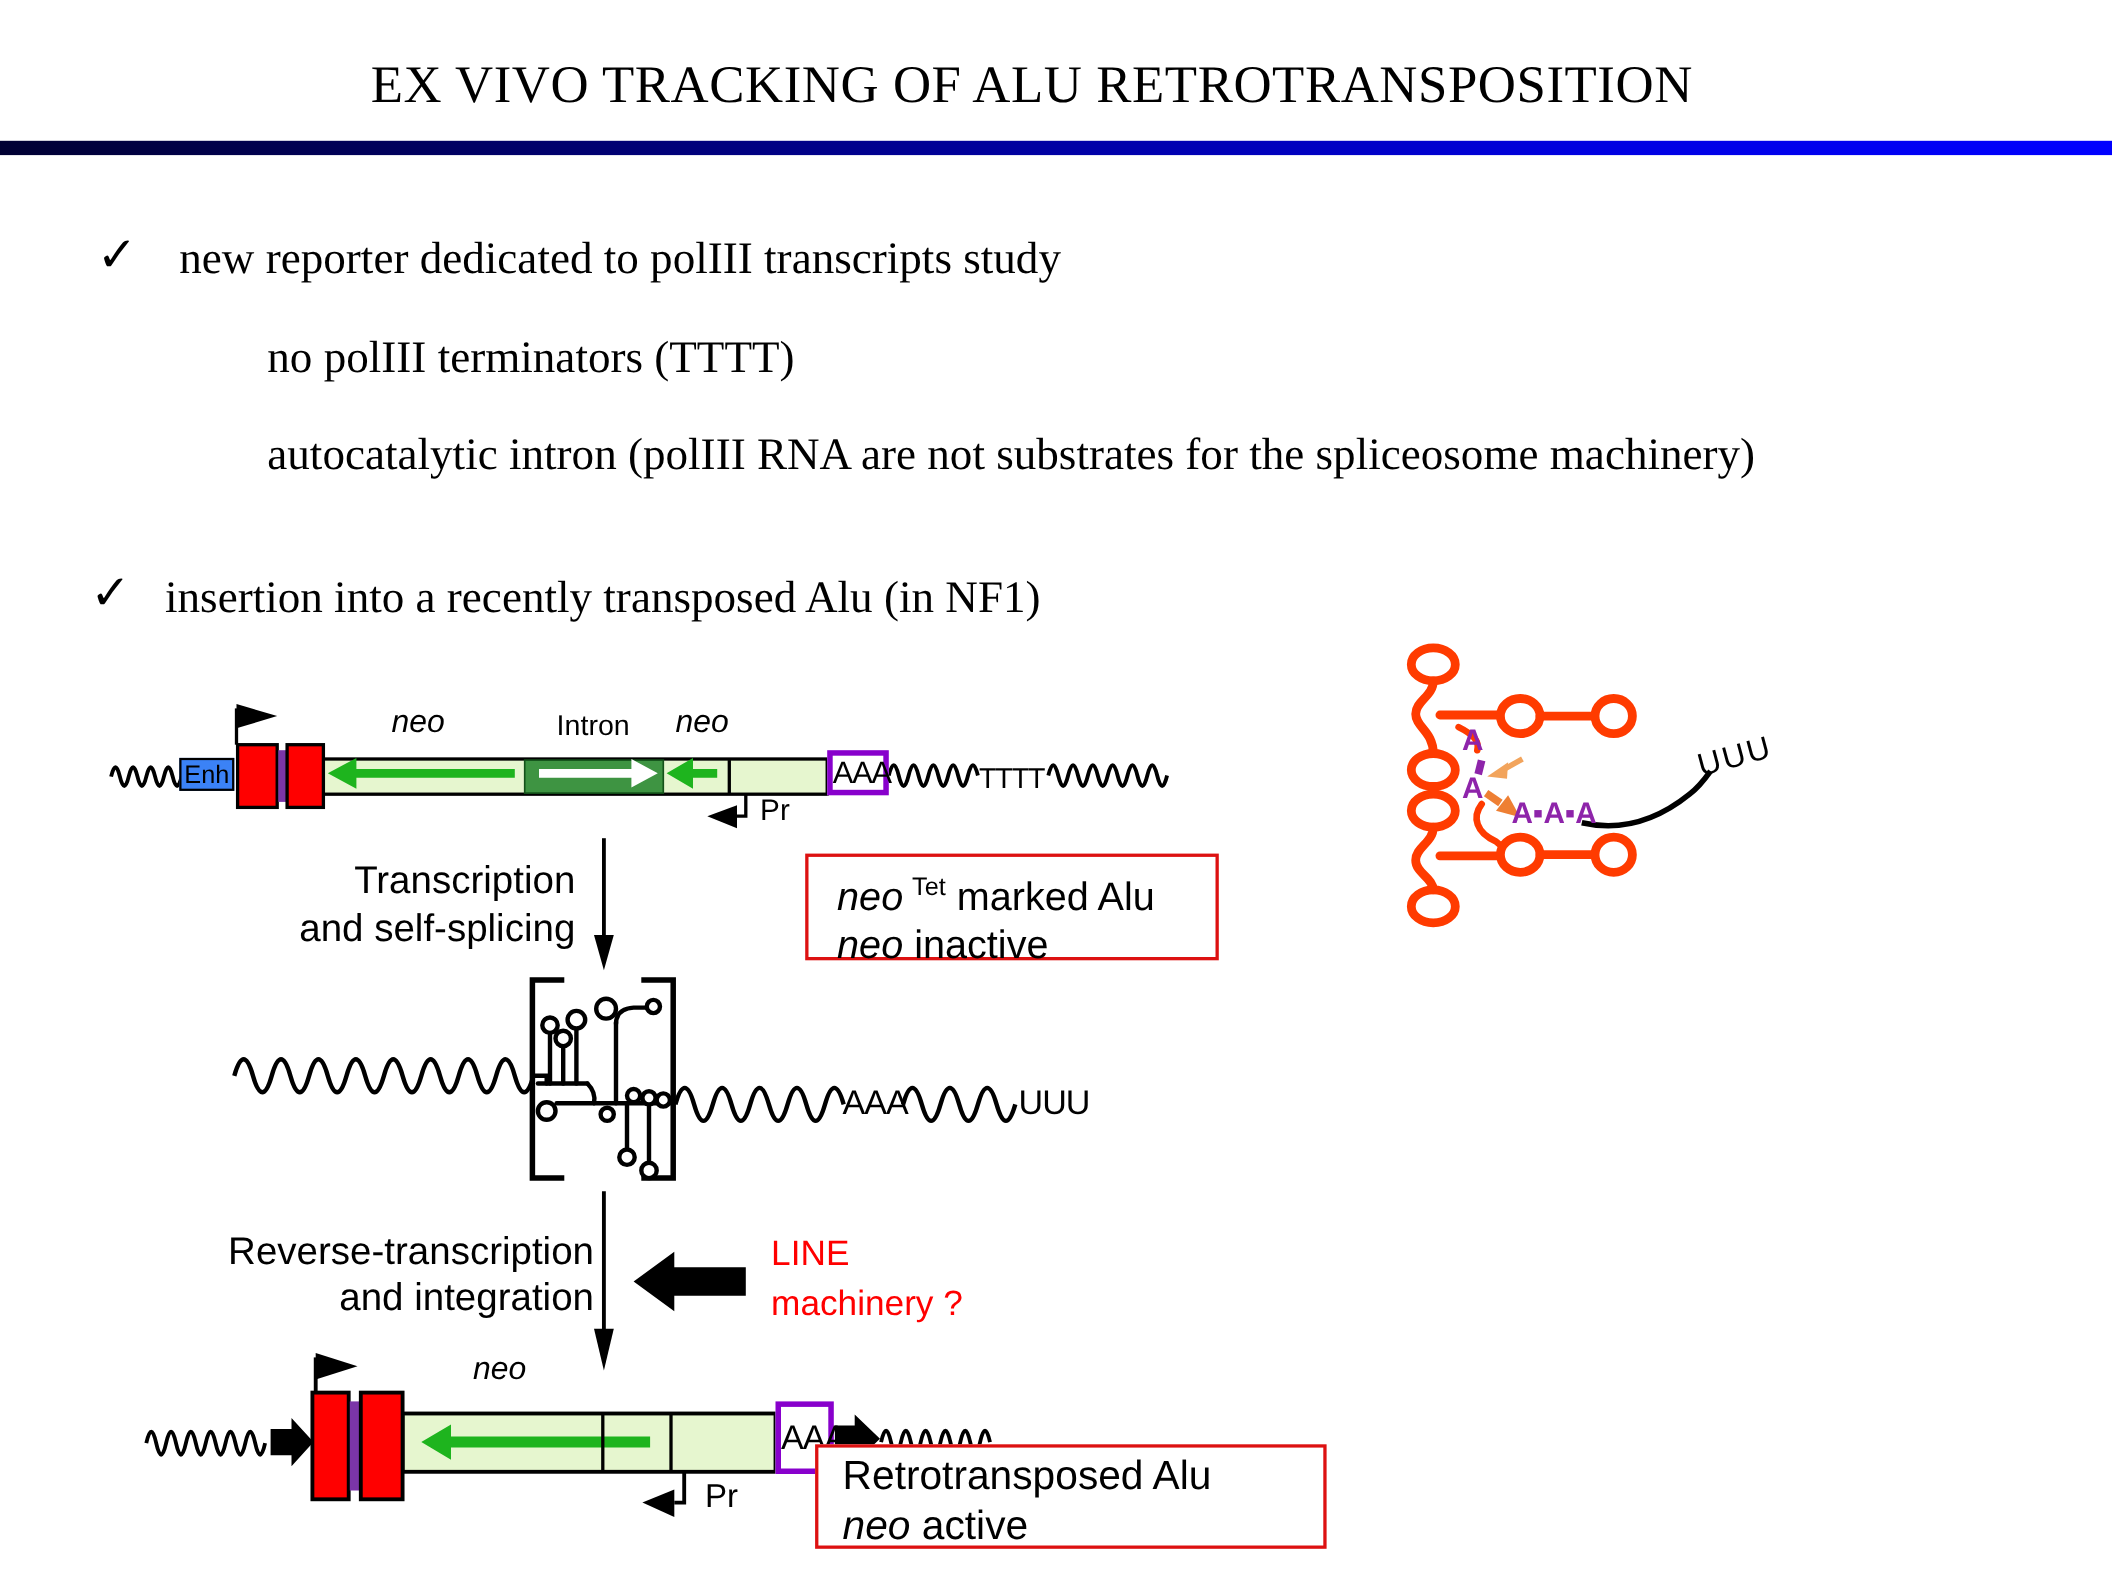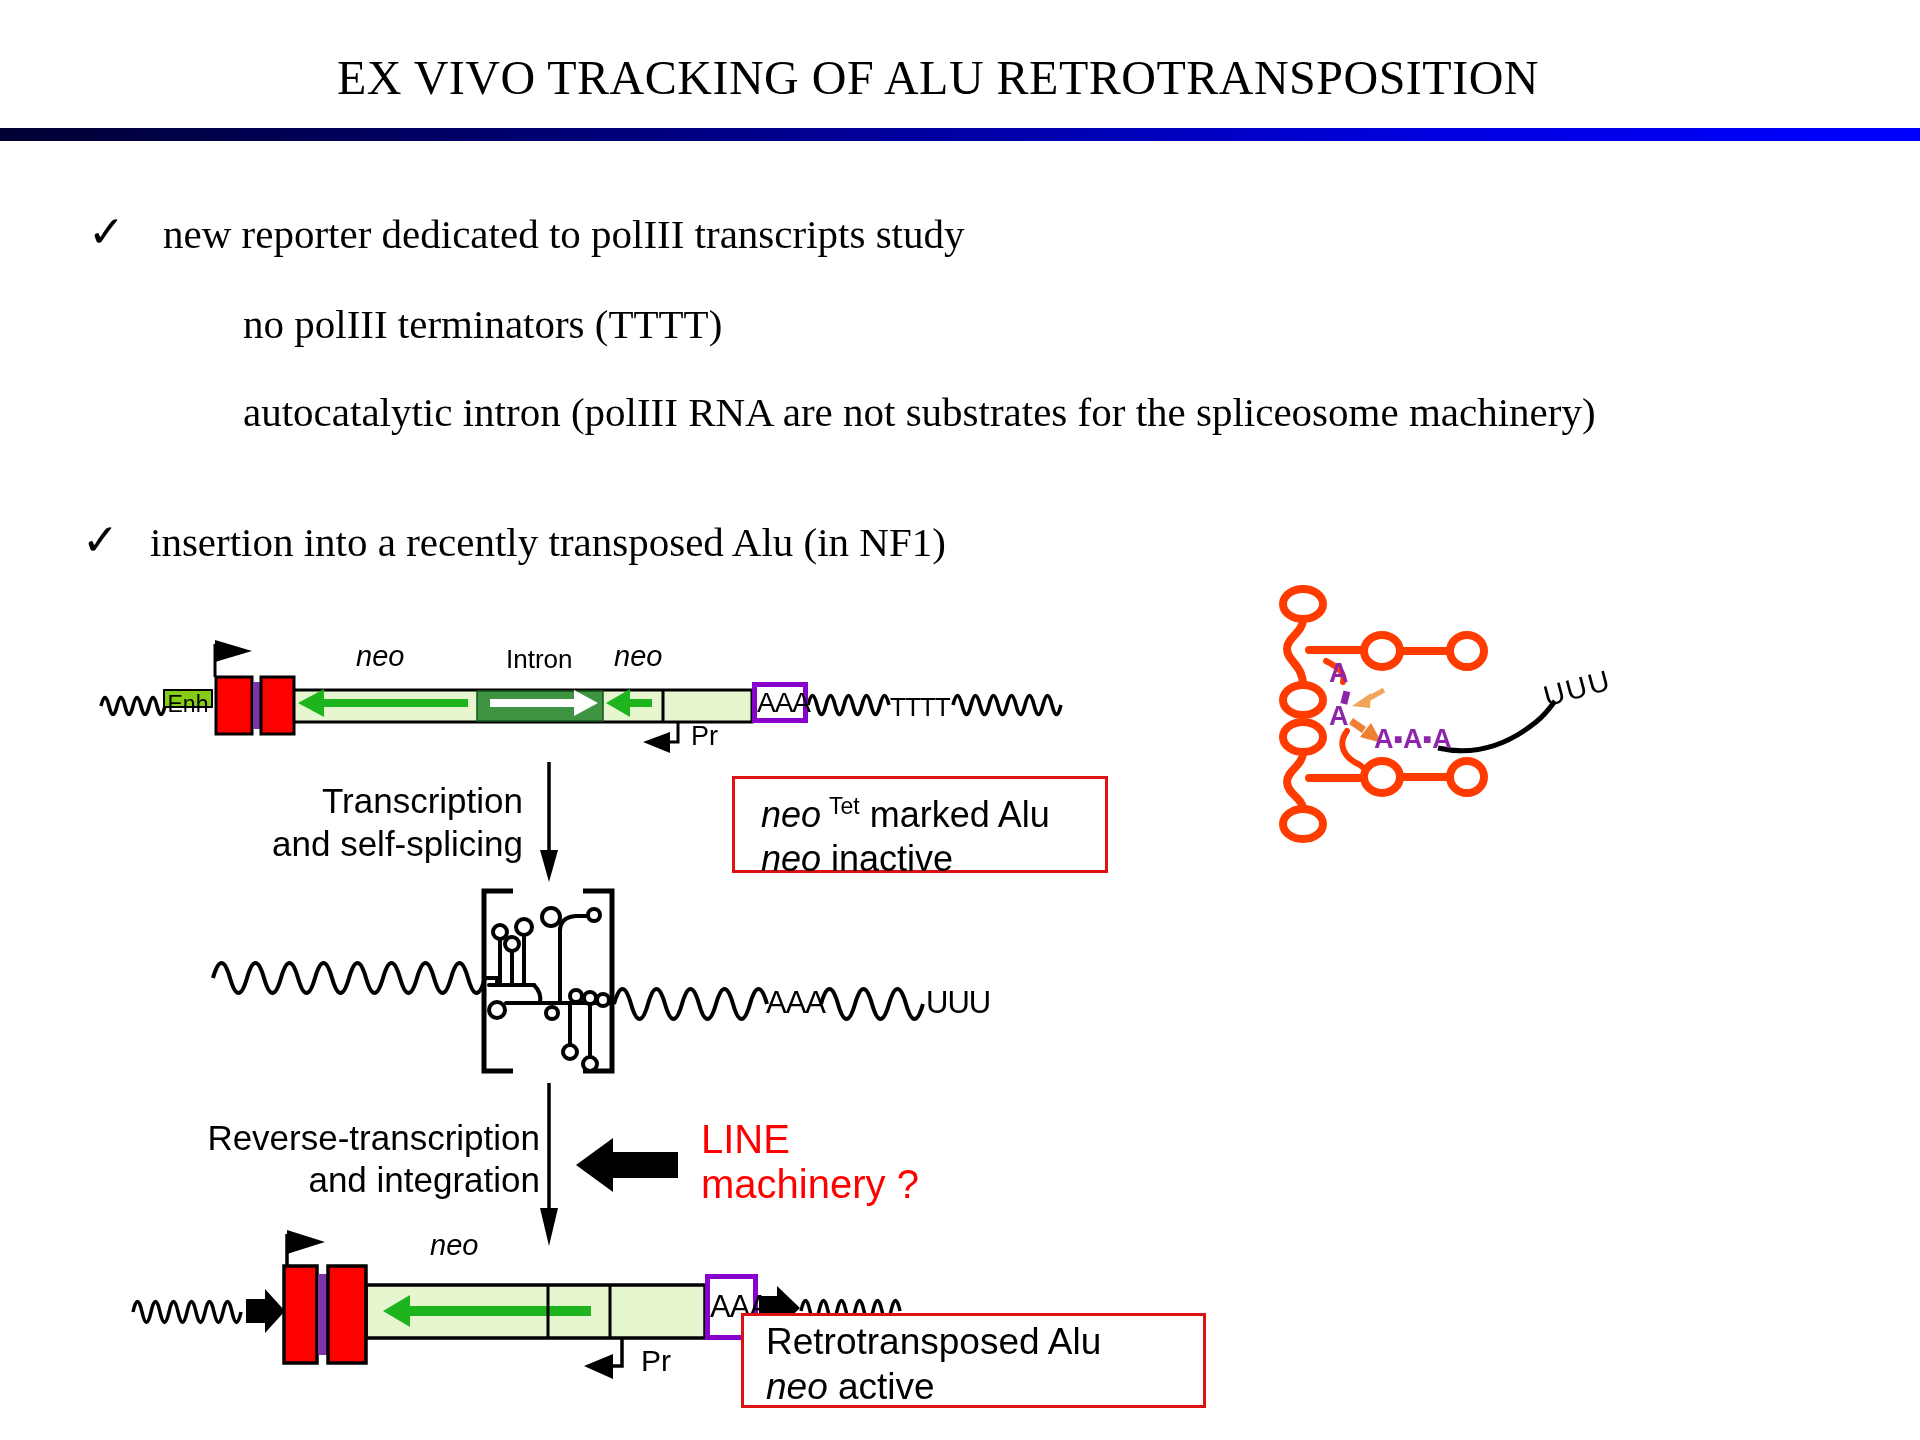--- a/index.html
+++ b/index.html
@@ -138,21 +138,21 @@
   <div class="abs title serif">EX VIVO TRACKING OF ALU RETROTRANSPOSITION</div>
   <div class="abs rule"></div>
 
   <span class="abs check" style="left:88px;top:206px;">✓</span>
   <div class="abs btxt serif" style="left:163px;top:210px;">new reporter dedicated to polIII transcripts study</div>
   <div class="abs btxt serif" style="left:243px;top:300px;">no polIII terminators (TTTT)</div>
   <div class="abs btxt serif" style="left:243px;top:388px;">autocatalytic intron (polIII RNA are not substrates for the spliceosome machinery)</div>
   <span class="abs check" style="left:82px;top:514px;">✓</span>
   <div class="abs btxt serif" style="left:150px;top:518px;">insertion into a recently transposed Alu (in NF1)</div>
 
-  <div class="abs" style="left:163px;top:689px;width:50px;height:19px;background:#84cc16;border:2.5px solid #000;box-sizing:border-box;text-align:center;font-size:23px;line-height:26px;">Enh</div>
+  <div class="abs" style="left:163px;top:689px;width:50px;height:30px;background:#3b82f6;border:2.5px solid #000;box-sizing:border-box;text-align:center;font-size:23px;line-height:26px;">Enh</div>
   <div class="abs dlabel neo" style="left:356px;top:640px;font-size:29px;">neo</div>
   <div class="abs dlabel" style="left:506px;top:644px;font-size:26px;">Intron</div>
   <div class="abs dlabel neo" style="left:614px;top:640px;font-size:29px;">neo</div>
   <div class="abs aaaBox" style="left:752px;top:682px;width:56px;height:41px;font-size:28px;line-height:31px;">AAA</div>
   <div class="abs dlabel" style="left:890px;top:692px;font-size:26px;letter-spacing:-1px;">TTTT</div>
   <div class="abs dlabel" style="left:691px;top:721px;font-size:27px;">Pr</div>
 
   <div class="abs rightAlign" style="left:180px;top:779px;width:343px;font-size:35px;line-height:43px;">
     <div>Transcription</div>
     <div>and self-splicing</div>
@@ -172,21 +172,21 @@
   <div class="abs purpleA" style="left:1374px;top:724px;">A▪A▪A</div>
   <div class="abs dlabel" style="left:1543px;top:672px;font-size:29px;letter-spacing:2px;transform:rotate(-15deg);">UUU</div>
 
   <div class="abs dlabel" style="left:766px;top:985px;font-size:31px;letter-spacing:-1px;">AAA</div>
   <div class="abs dlabel" style="left:926px;top:985px;font-size:31px;letter-spacing:-1px;">UUU</div>
 
   <div class="abs rightAlign" style="left:148px;top:1117px;width:392px;font-size:35px;line-height:42px;">
     <div>Reverse-transcription</div>
     <div>and integration</div>
   </div>
-  <div class="abs" style="left:701px;top:1117px;font-size:40px;line-height:45px;color:#ff0000;">
+  <div class="abs" style="left:701px;top:1117px;font-size:32px;line-height:45px;color:#ff0000;">
     <div>LINE</div>
     <div>machinery ?</div>
   </div>
 
   <div class="abs dlabel neo" style="left:430px;top:1229px;font-size:29px;">neo</div>
   <div class="abs aaaBox" style="left:705px;top:1274px;width:53px;height:66px;font-size:31px;line-height:56px;">AAA</div>
   <div class="abs dlabel" style="left:641px;top:1344px;font-size:30px;">Pr</div>
 
   <div class="abs notebox" style="left:741px;top:1313px;width:465px;height:95px;padding:3px 0 0 22px;font-size:37px;line-height:45px;">
     <div>Retrotransposed Alu</div>

